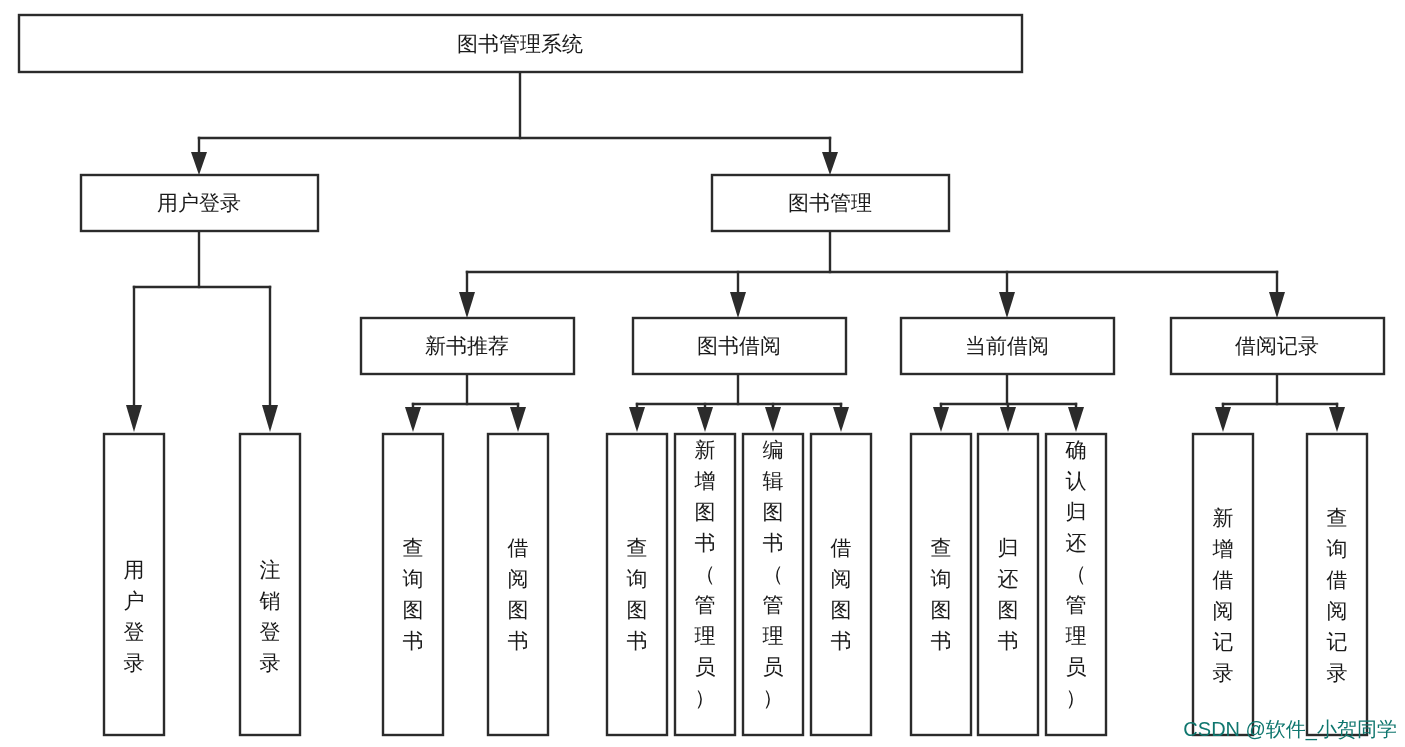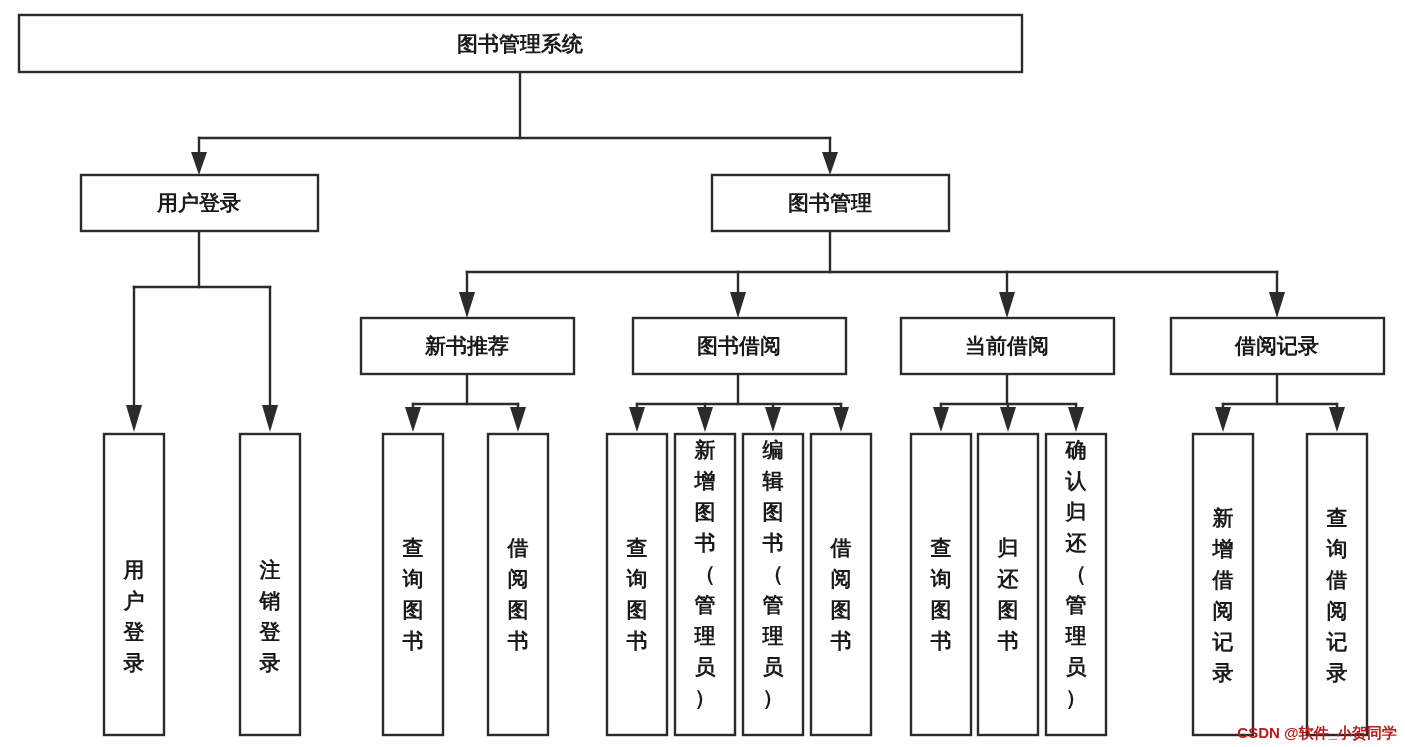--- a/index.html
+++ b/index.html
@@ -11,21 +11,20 @@
     width: 1405px;
     height: 747px;
     font-family: "Liberation Sans", "DejaVu Sans", sans-serif;
     overflow: hidden;
     position: relative;
   }
   #diagram-root {
     position: relative;
     width: 1405px;
     height: 747px;
-    font-weight: bold;
   }
   svg#tree-svg {
     position: absolute;
     left: 0;
     top: 0;
     width: 1405px;
     height: 747px;
     display: block;
   }
   .node-box {
@@ -54,22 +53,22 @@
     font-family: "Liberation Sans", "DejaVu Sans", sans-serif;
     fill: #1a1a1a;
     font-size: 21px;
     text-anchor: middle;
   }
   .watermark {
     position: absolute;
     right: 8px;
     bottom: 4px;
     font-family: "Liberation Sans", "DejaVu Sans", sans-serif;
-    font-size: 15px;
-    color: #b91c1c;
+    font-size: 20px;
+    color: #0f766e;
     white-space: nowrap;
     user-select: none;
   }
 </style>
 </head>
 <body>
 
 <div id="diagram-root">
 
   <svg id="tree-svg" viewBox="0 0 1405 747" xmlns="http://www.w3.org/2000/svg">

